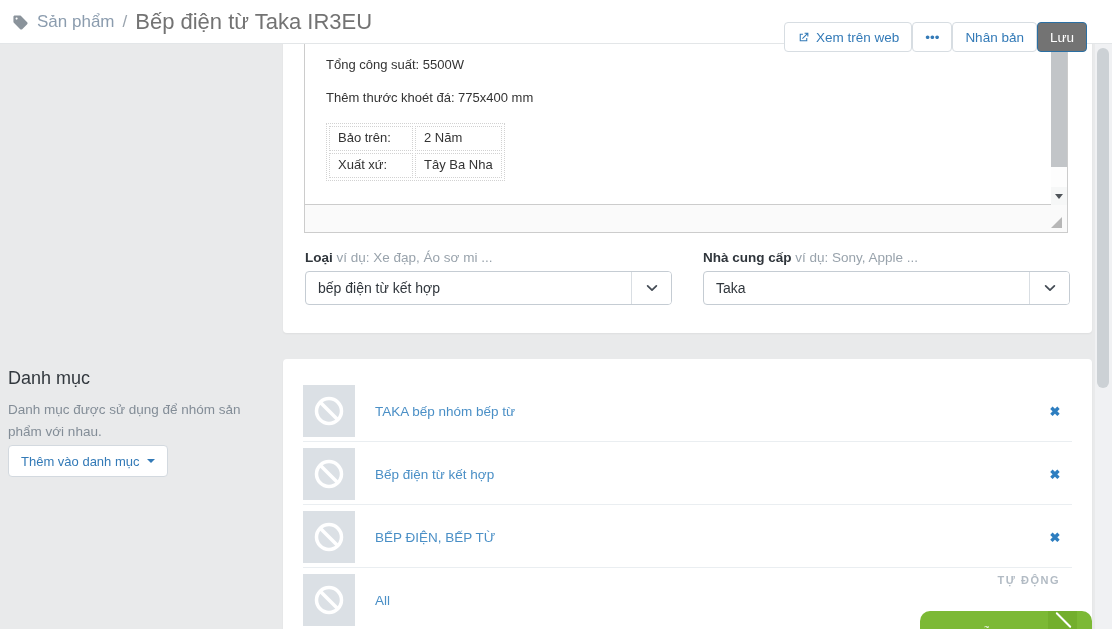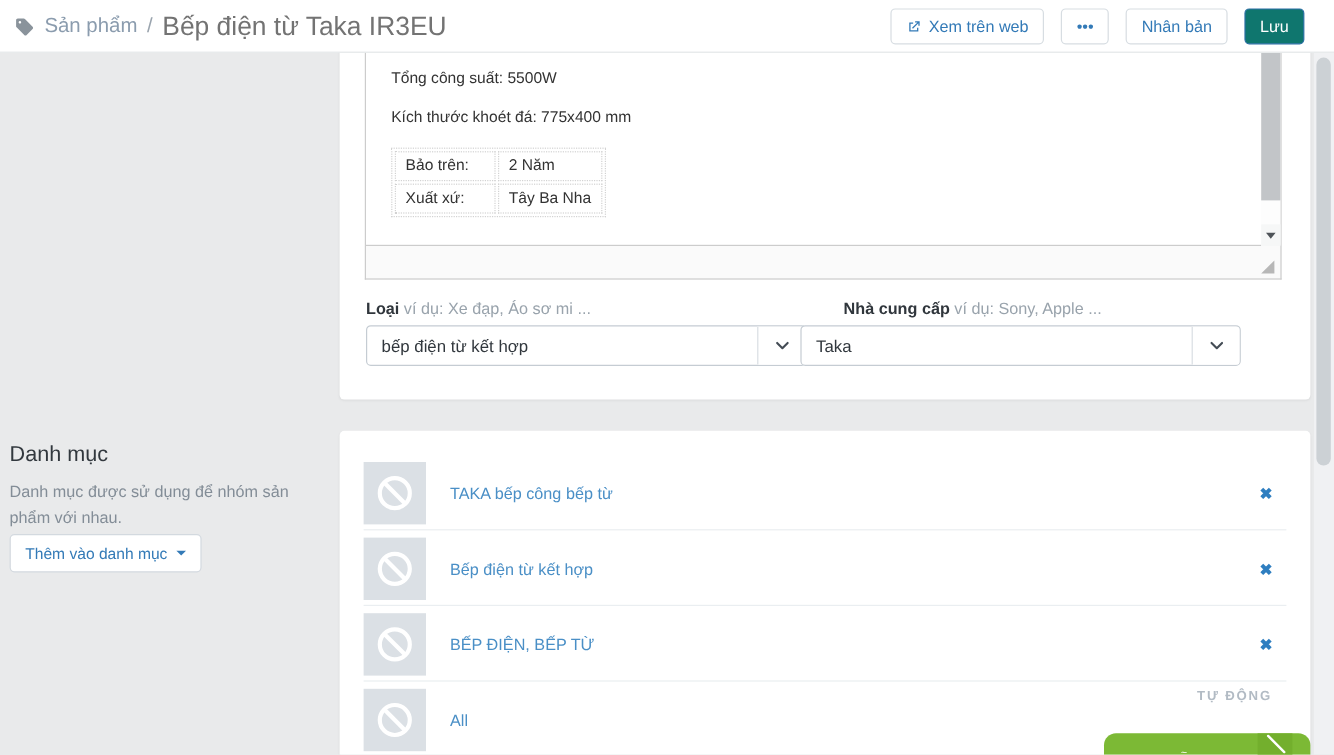--- a/index.html
+++ b/index.html
@@ -7,25 +7,25 @@
   body { font-family:"Liberation Sans", sans-serif; }
   .screen { position:relative; width:1112px; height:629px; overflow:hidden; background:#e9eaeb; }
 
   
   .topbar { position:absolute; left:0; top:0; width:1112px; height:44px; background:#fff; border-bottom:1px solid #e3e6e8; z-index:30; }
   .breadcrumb-wrap { position:absolute; left:12px; top:0; height:44px; display:flex; align-items:center; gap:8px; }
   .tag-icon { width:17px; height:17px; display:inline-block; }
   .crumb-link { font-size:17px; color:#8b9cae; text-decoration:none; cursor:pointer; }
   .crumb-sep { font-size:17px; color:#9aa4ae; }
   .crumb-title { font-size:22px; color:#737373; }
-  .topbar-actions { position:absolute; right:25px; top:7px; display:flex; gap:14px; }
+  .topbar-actions { position:absolute; right:25px; top:22px; display:flex; }
   .btn { height:30px; display:inline-flex; align-items:center; gap:6px; padding:0 12px; background:#fff;
          border:1px solid #d7dde2; border-radius:4px; color:#337ab7; font-size:13.5px; cursor:pointer;
          font-family:"Liberation Sans", sans-serif; }
-  .btn-primary { background:#0f766e; border-color:#2a6fa3; color:#fff;text-align:right; }
+  .btn-primary { background:#737373; border-color:#2a6fa3; color:#fff;text-align:right; }
   .ext-icon { width:13px; height:13px; }
 
   
   .card { position:absolute; background:#fff; border-radius:4px; box-shadow:0 1px 2px rgba(0,0,0,.05); }
   .card-main { left:283px; top:-62px; width:809px; height:395px; }
   .card-collections { left:283px; top:359px; width:809px; height:290px; }
 
   
   .editor-box { position:absolute; left:304px; top:-20px; width:764px; height:225px; background:#fff;
                 border:1px solid #ccc; overflow:hidden; z-index:5; }
@@ -115,21 +115,21 @@
       </button>
       <button class="btn">•••</button>
       <button class="btn">Nhân bản</button>
       <button class="btn btn-primary">Lưu</button>
     </div>
   </header>
 
   <div class="editor-box">
     <div class="editor-inner">
       <p>Tổng công suất: 5500W</p>
-      <p>Kích thước khoét đá: 775x400 mm</p>
+      <p>Thêm thước khoét đá: 775x400 mm</p>
       <table class="desc-table">
         <tbody>
             <tr>
           <td class="c1">Bảo trên:</td>
           <td class="c2">2 Năm</td>
         </tr>
         <tr>
           <td class="c1">Xuất xứ:</td>
           <td class="c2">Tây Ba Nha</td>
         </tr>
@@ -157,21 +157,21 @@
       <svg class="chev" viewBox="0 0 16 16">
         <polyline points="3,5.5 8,10.5 13,5.5" fill="none" stroke="#444c55" stroke-width="2" stroke-linecap="round" stroke-linejoin="round"></polyline>
       </svg>
     </span>
   </div>
 
   <div class="field-label" style="left:703px; top:250px;">
     <b>Nhà cung cấp</b>
     <span class="hint">ví dụ: Sony, Apple ...</span>
   </div>
-  <div class="select-group" style="left:667px;">
+  <div class="select-group" style="left:703px;">
     <input type="text" value="Taka" style="">
     <span class="select-caret-btn">
       <svg class="chev" viewBox="0 0 16 16">
         <polyline points="3,5.5 8,10.5 13,5.5" fill="none" stroke="#444c55" stroke-width="2" stroke-linecap="round" stroke-linejoin="round"></polyline>
       </svg>
     </span>
   </div>
 
   <h2 class="side-title">Danh mục</h2>
   <p class="side-desc">Danh mục được sử dụng để nhóm sản phẩm với nhau.</p>
@@ -179,21 +179,21 @@
     <span>Thêm vào danh mục</span>
     <span class="caret-down"></span>
   </button>
 
   <div class="col-icon" style="top:385px;">
     <svg width="30" height="30" viewBox="0 0 30 30">
       <circle cx="15" cy="15" r="12.5" fill="none" stroke="#fff" stroke-width="3.5"></circle>
       <line x1="6.5" y1="6.5" x2="23.5" y2="23.5" stroke="#fff" stroke-width="3.5"></line>
     </svg>
   </div>
-  <a class="col-title" style="top:404px;">TAKA bếp công bếp từ</a>
+  <a class="col-title" style="top:404px;">TAKA bếp nhóm bếp từ</a>
   <span class="col-remove" style="top:404px;">✖</span>
   <div class="col-divider" style="top:441px;"></div>
 
   <div class="col-icon" style="top:448px;">
     <svg width="30" height="30" viewBox="0 0 30 30">
       <circle cx="15" cy="15" r="12.5" fill="none" stroke="#fff" stroke-width="3.5"></circle>
       <line x1="6.5" y1="6.5" x2="23.5" y2="23.5" stroke="#fff" stroke-width="3.5"></line>
     </svg>
   </div>
   <a class="col-title" style="top:467px;">Bếp điện từ kết hợp</a>

